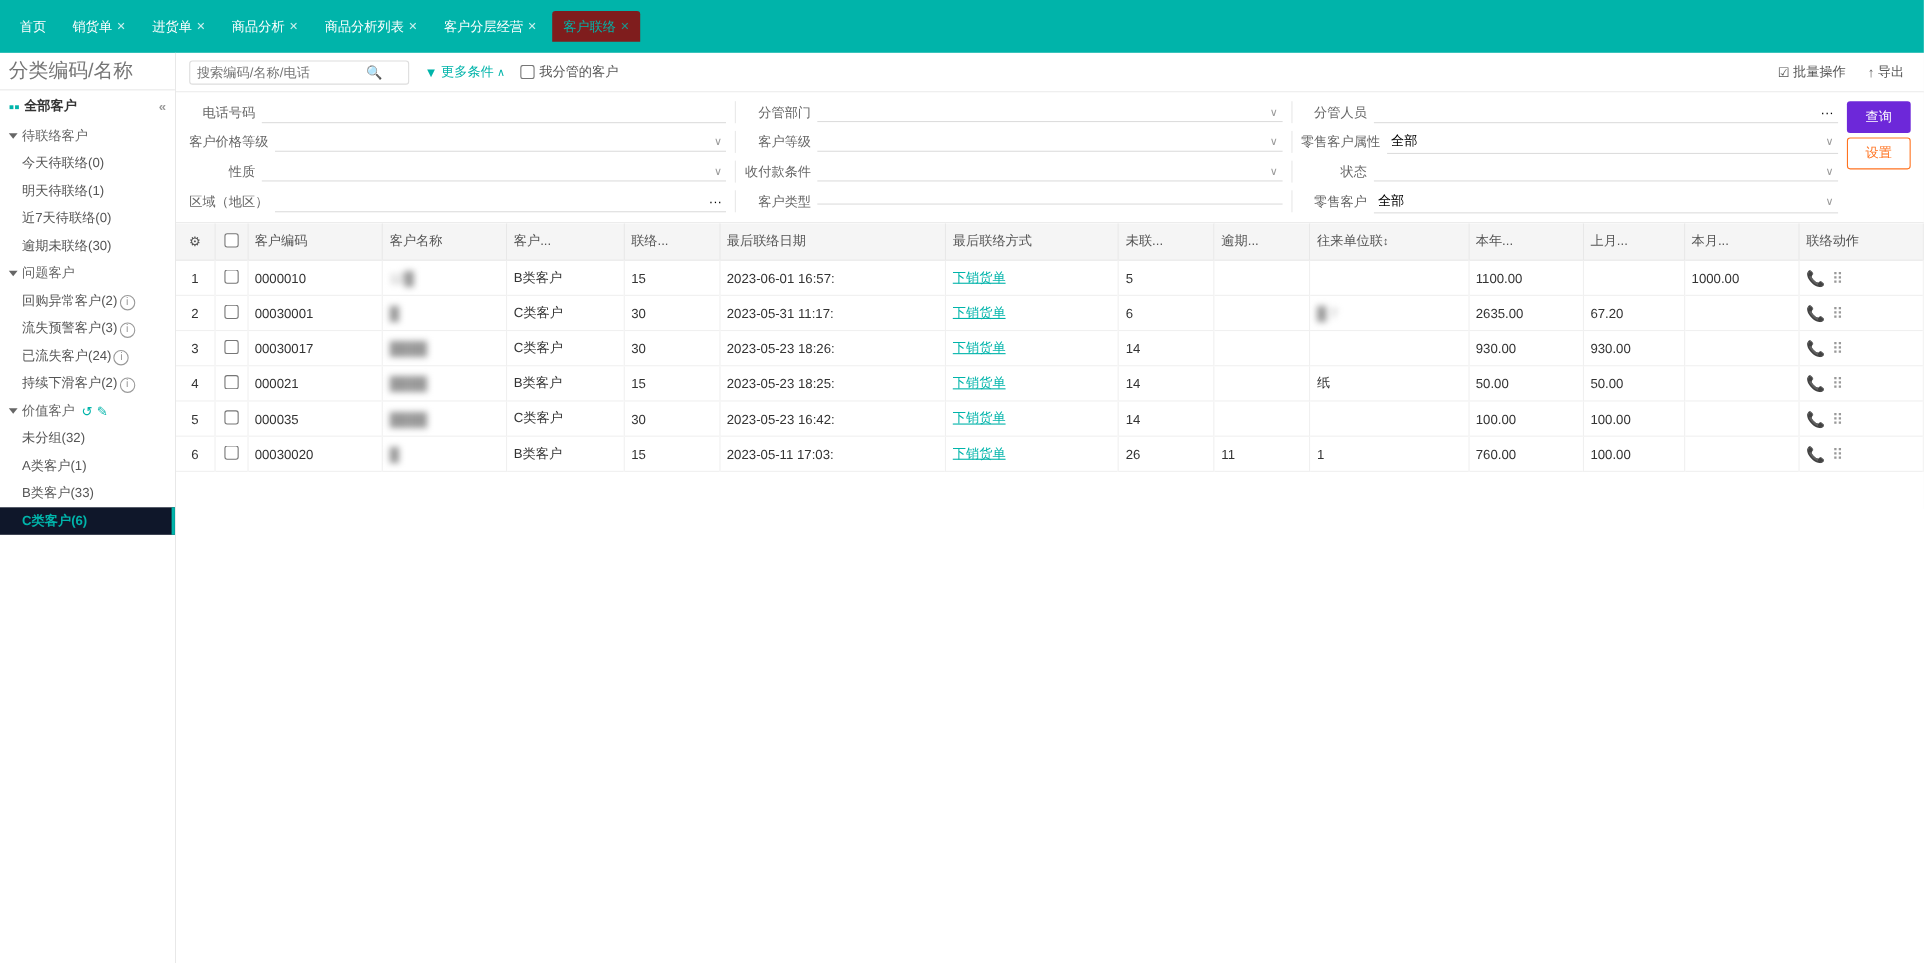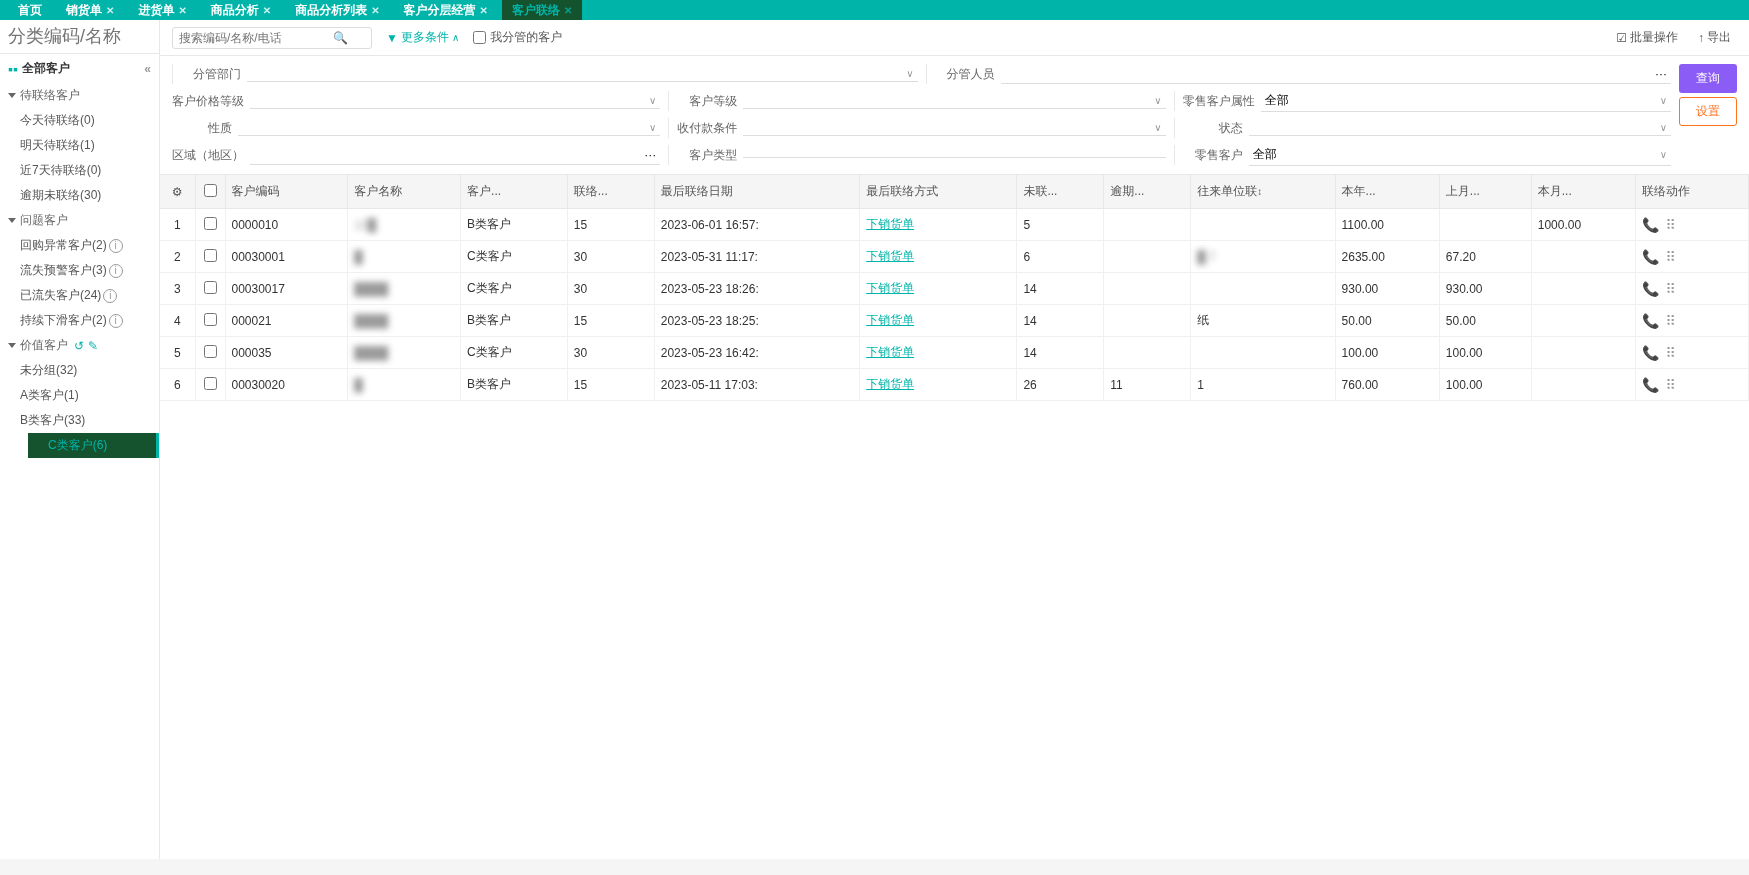--- a/index.html
+++ b/index.html
@@ -1,39 +1,38 @@
 <!DOCTYPE html>
 <html><head>
   <meta charset="utf-8">
   <style>
     * { box-sizing: border-box; margin: 0; padding: 0; font-family: 'Microsoft YaHei', Arial, sans-serif; font-size: 12px; }
     body { background: #f5f5f5; overflow: hidden; }
 
     
     .top-nav {
       background: #00b4aa;
-      height: 20px;
+      height: 48px;
       display: flex;
       align-items: center;
       padding: 0 8px;
       gap: 4px;
-      font-weight: bold;
     }
     .nav-item {
       color: #fff;
       padding: 4px 10px;
       cursor: pointer;
       border-radius: 3px;
       white-space: nowrap;
       display: flex;
       align-items: center;
       gap: 4px;
       height: 28px;
     }
-    .nav-item.active { background: #14532d; color: #00b4aa; border-radius: 3px 3px 0 0; }
+    .nav-item.active { background: #7f1d1d; color: #00b4aa; border-radius: 3px 3px 0 0; }
     .nav-close { font-size: 10px; opacity: 0.8; cursor: pointer; }
 
     
     .main-layout {
       display: flex;
       height: calc(100vh - 36px);
     }
 
     
     .sidebar {
@@ -76,21 +75,21 @@
       cursor: pointer;
       font-size: 12px;
       gap: 4px;
     }
     .sidebar-item {
       padding: 4px 8px 4px 20px;
       color: #555;
       cursor: pointer;
       font-size: 12px;
     }
-    .sidebar-item.active { background: #14532d; color: #00b4aa; font-weight: normal; border-right: 3px solid #00b4aa; margin-left: 28px; }
+    .sidebar-item.active { background: #0f172a; color: #00b4aa; font-weight: bold; border-right: 3px solid #00b4aa; }
     .triangle { display: inline-block; width: 0; height: 0; border-left: 4px solid transparent; border-right: 4px solid transparent; border-top: 5px solid #666; }
 
     
     .content {
       flex: 1;
       display: flex;
       flex-direction: column;
       overflow: hidden;
     }
 
@@ -189,21 +188,21 @@
       display: flex;
       align-items: center;
       border-bottom: 1px solid #ddd;
       padding: 2px 4px;
       cursor: pointer;
       justify-content: flex-end;
     }
     .filter-select .chevron { color: #999; font-size: 10px; }
     .filter-divider { width: 1px; height: 20px; background: #e8e8e8; }
     .query-btn {
-      background: #8b5cf6;
+      background: #6d28d9;
       color: #fff;
       border: none;
       border-radius: 3px;
       padding: 6px 16px;
       cursor: pointer;
       font-size: 12px;
       white-space: nowrap;
     }
     .settings-btn {
       background: #fff;
@@ -413,20 +412,24 @@
           <span>导出</span>
         </div>
       </div>
     </div>
 
     <div class="filter-panel">
       <div style="display:flex; gap:8px; align-items:flex-start;">
         <div style="flex:1;">
 
           <div class="filter-row">
+            <div class="filter-field">
+              <label>电话号码</label>
+              <input class="filter-input" type="text" style="">
+            </div>
             <div class="filter-divider"></div>
             <div class="filter-field">
               <label>分管部门</label>
               <div class="filter-select">
                 <span class="chevron">∨</span>
               </div>
             </div>
             <div class="filter-divider"></div>
             <div class="filter-field">
               <label>分管人员</label>

